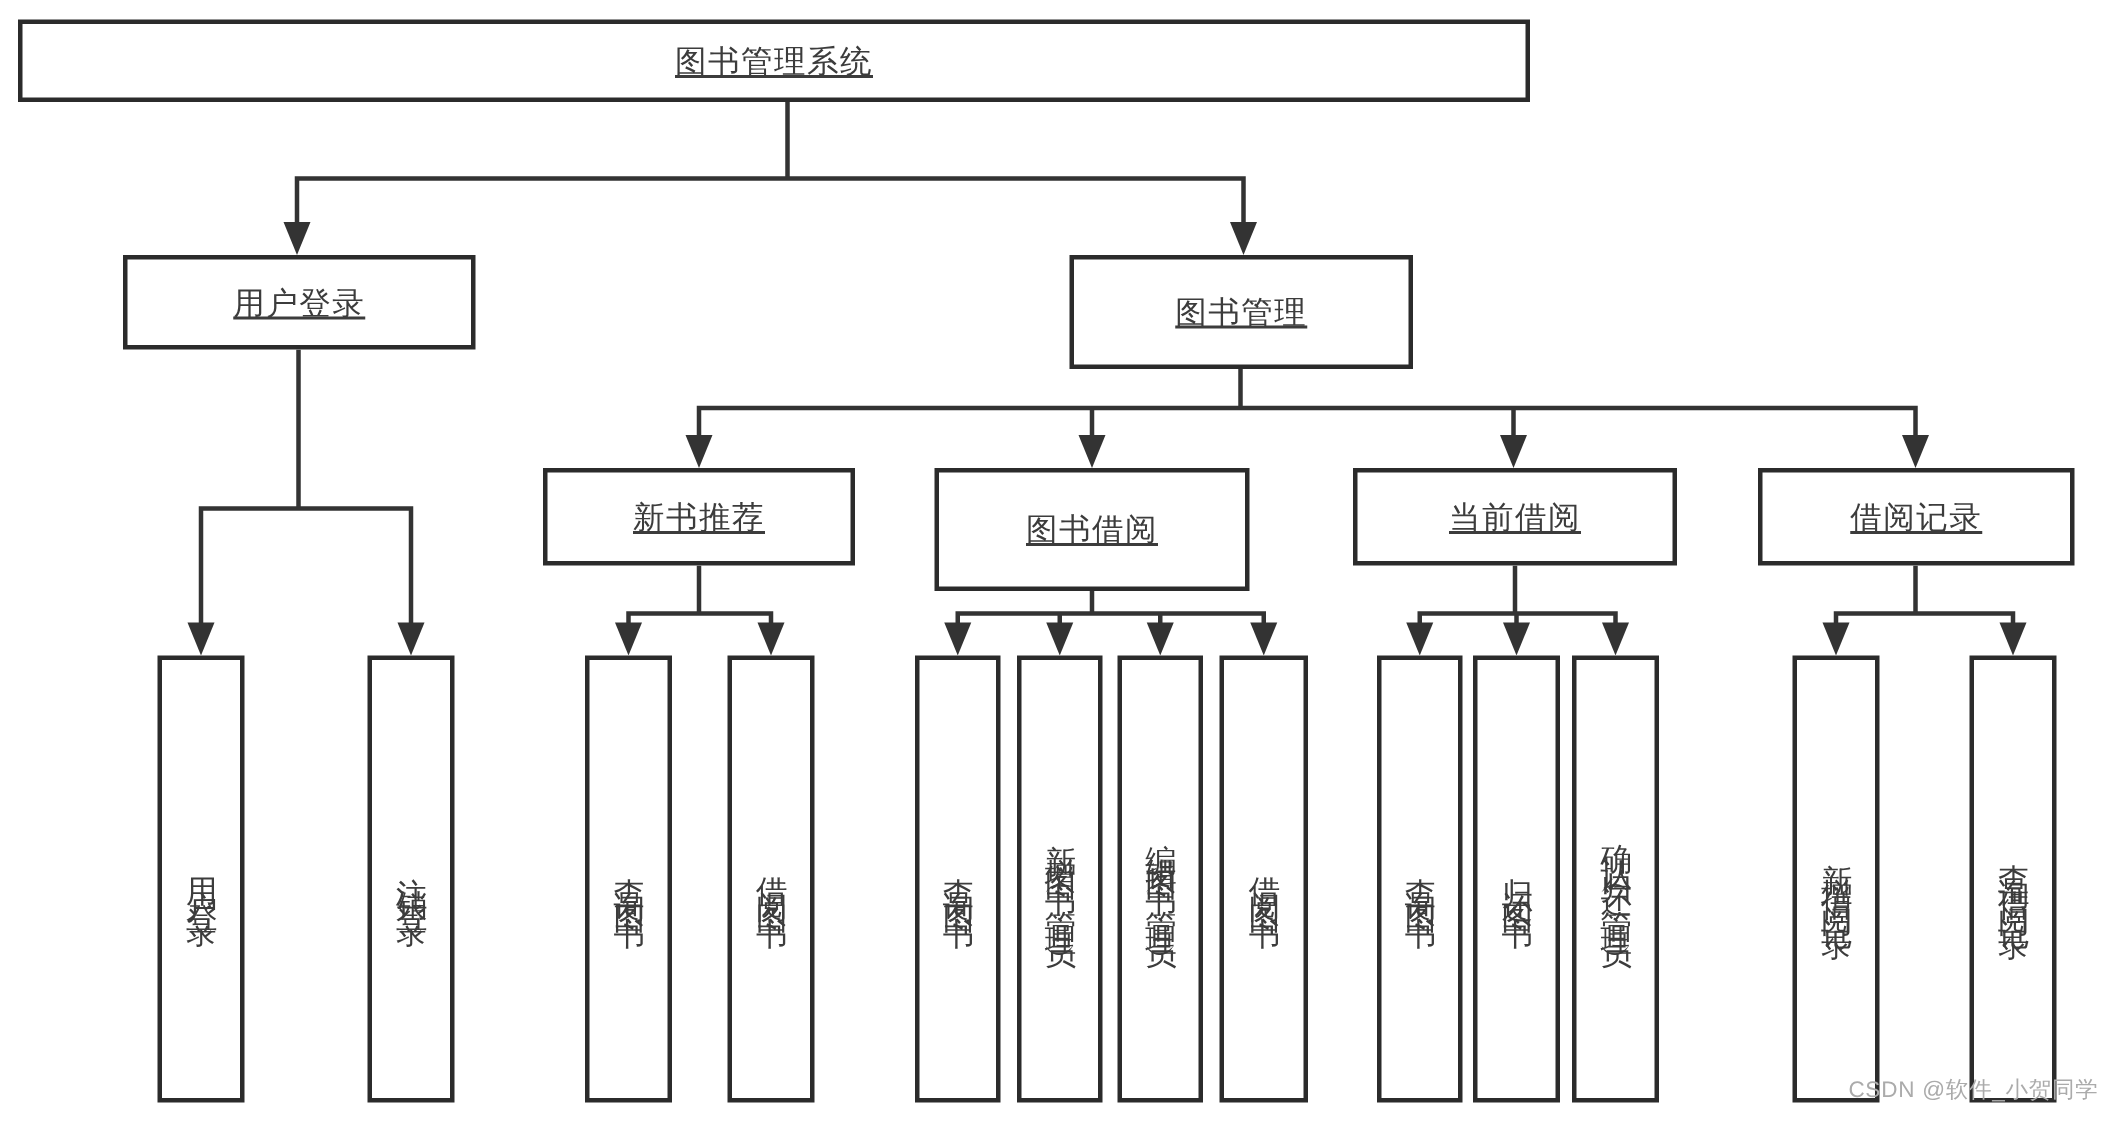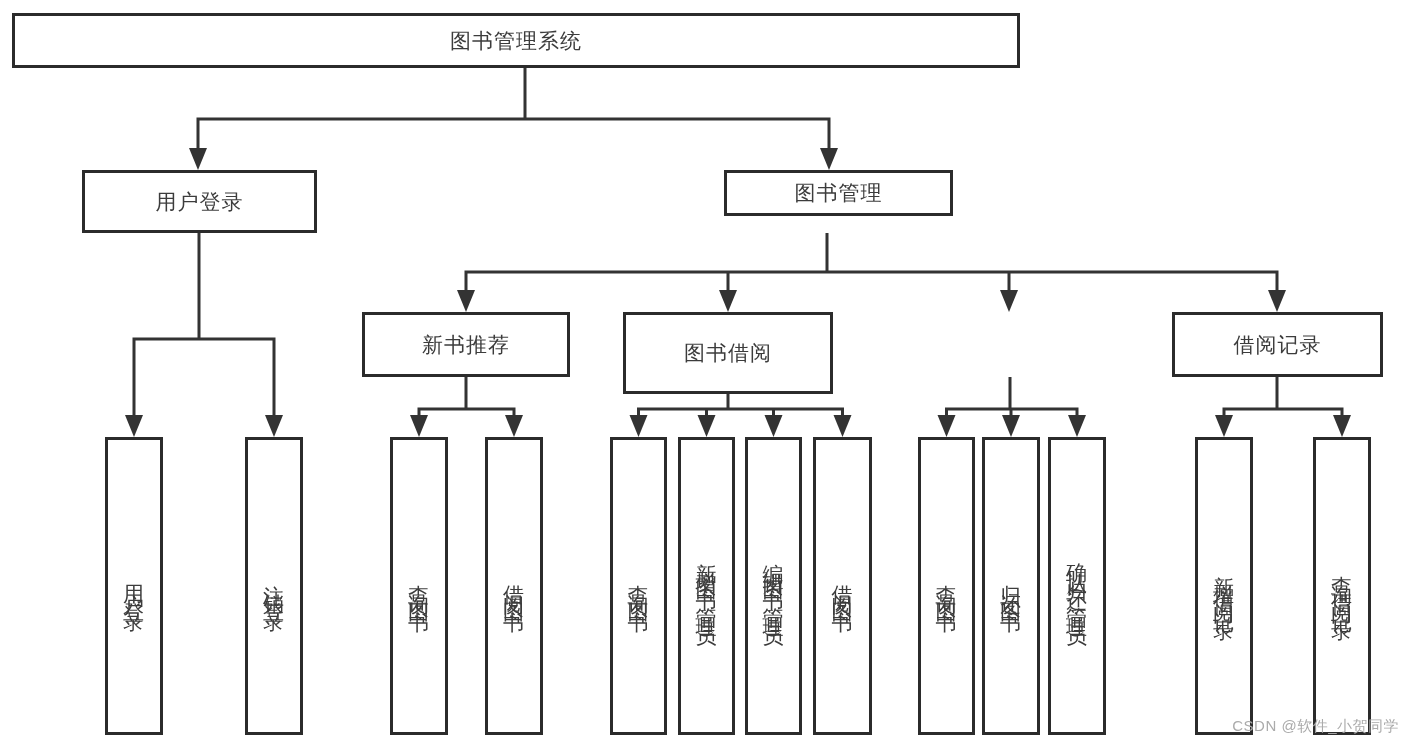--- a/index.html
+++ b/index.html
@@ -21,21 +21,21 @@
   #connectors path{stroke:var(--line);stroke-width:3;fill:none;}
   #connectors polygon{fill:var(--line);stroke:none;}
   .box{
     position:absolute;
     box-sizing:border-box;
     border:3px solid var(--box-border);
     background:var(--background);
     display:flex;align-items:center;justify-content:center;
     color:var(--text);
   }
-  .h-box{font-size:21px;letter-spacing:1px;white-space:nowrap;}
+  .h-box{font-size:21px;letter-spacing:1px;white-space:nowrap;text-decoration:underline;}
   .v-box{
     writing-mode:vertical-rl;
     text-orientation:mixed;
     font-size:21px;
     letter-spacing:9px;
     line-height:1;
     padding:6px 0;
   }
   .watermark{
     position:absolute;
@@ -84,24 +84,25 @@
     <polygon points="1068,415 1086,415 1077,437"></polygon>
 
     <path d="M1277,377 V409 M1222.5,409 H1343.5 M1224,409 V417 M1342,409 V417"></path>
     <polygon points="1215,415 1233,415 1224,437"></polygon>
     <polygon points="1333,415 1351,415 1342,437"></polygon>
   </svg>
 
   <div class="box h-box" style="left:12px;top:13px;width:1008px;height:55px;">图书管理系统</div>
 
   <div class="box h-box" style="left:82px;top:170px;width:235px;height:63px;">用户登录</div>
-  <div class="box h-box" style="left:713px;top:170px;width:229px;height:46px;margin-left:11px;">图书管理</div>
+  <div class="box h-box" style="left:713px;top:170px;width:229px;height:76px;">图书管理</div>
 
   <div class="box h-box" style="left:362px;top:312px;width:208px;height:65px;">新书推荐</div>
   <div class="box h-box" style="left:623px;top:312px;width:210px;height:82px;">图书借阅</div>
+  <div class="box h-box" style="left:902px;top:312px;width:216px;height:65px;">当前借阅</div>
   <div class="box h-box" style="left:1172px;top:312px;width:211px;height:65px;">借阅记录</div>
 
   <div class="box v-box" style="left:105px;top:437px;width:58px;height:298px;">用户登录</div>
   <div class="box v-box" style="left:245px;top:437px;width:58px;height:298px;">注销登录</div>
 
   <div class="box v-box" style="left:390px;top:437px;width:58px;height:298px;">查询图书</div>
   <div class="box v-box" style="left:485px;top:437px;width:58px;height:298px;">借阅图书</div>
 
   <div class="box v-box" style="left:610px;top:437px;width:57px;height:298px;">查询图书</div>
   <div class="box v-box" style="left:678px;top:437px;width:57px;height:298px;">新增图书（管理员）</div>

